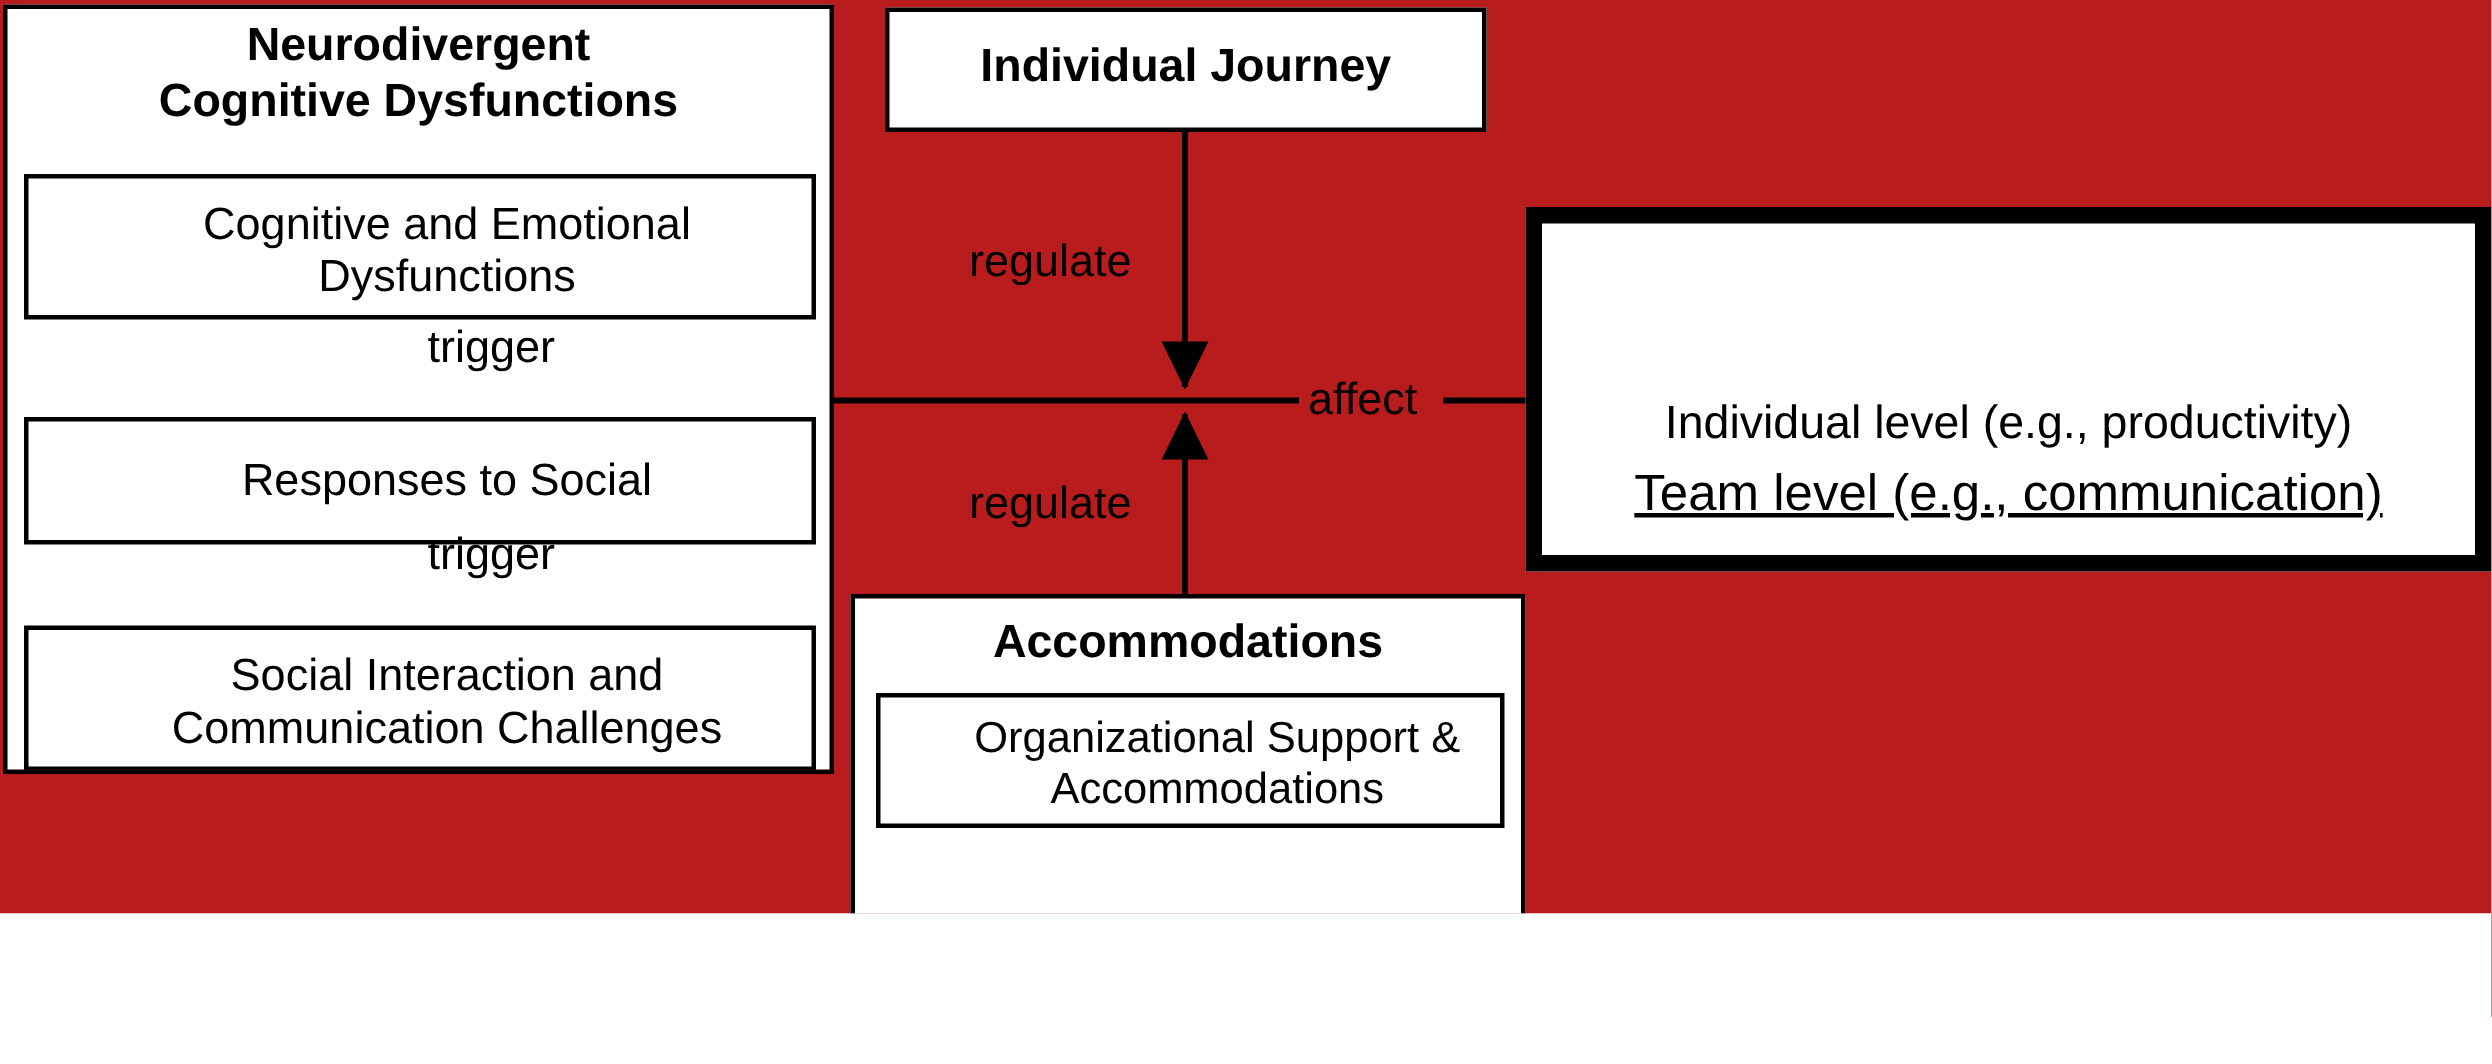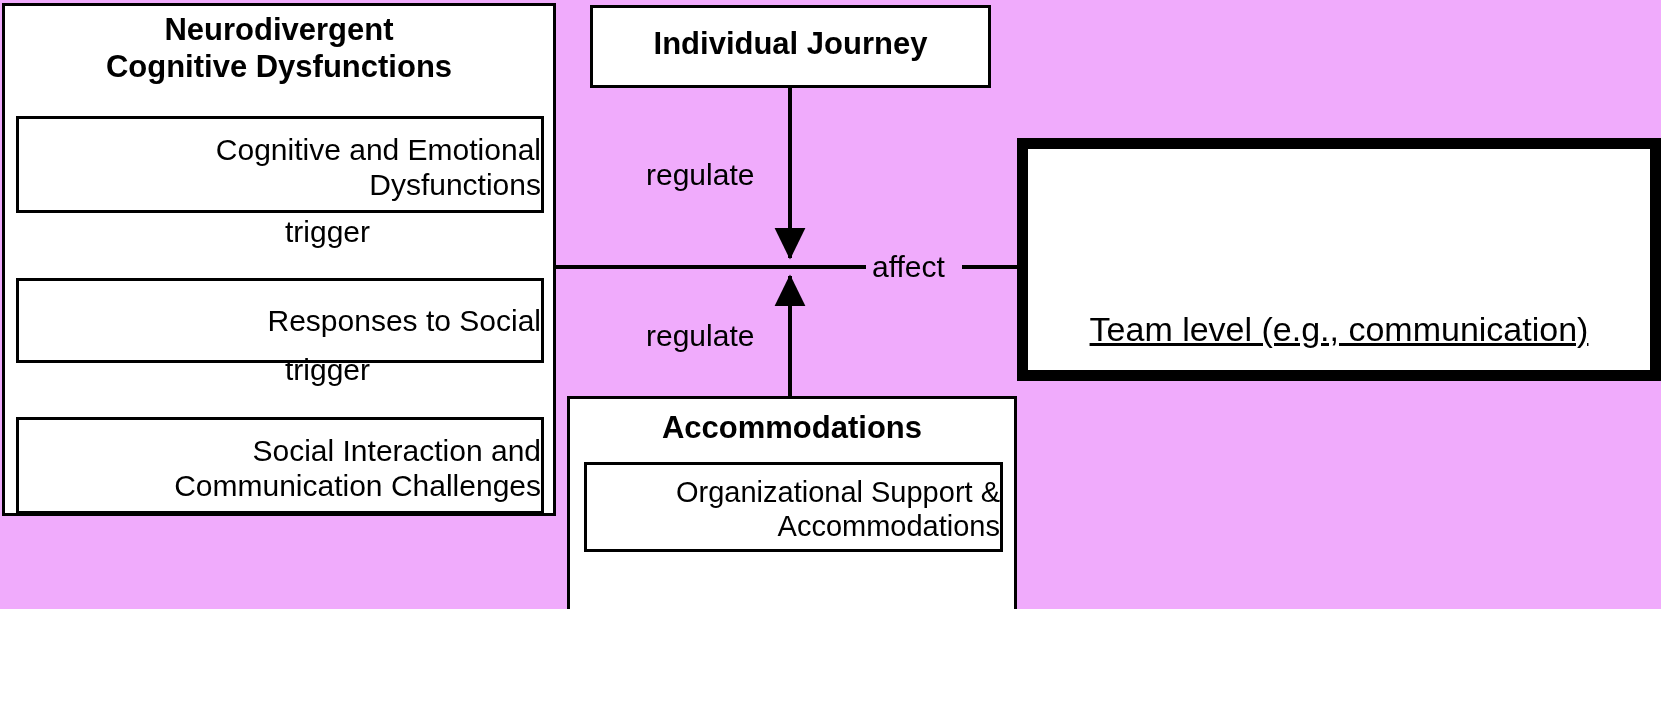--- a/index.html
+++ b/index.html
@@ -4,21 +4,21 @@
 <style>
   html, body {
     margin: 0;
     padding: 0;
     background: #ffffff;
   }
   #stage {
     position: relative;
     width: 1661px;
     height: 609px;
-    background: #f0abfc;
+    background: #b91c1c;
     font-family: "Liberation Sans", sans-serif;
     color: #000000;
     overflow: hidden;
   }
   .box {
     position: absolute;
     box-sizing: border-box;
     background: #ffffff;
     border: 3px solid #000000;
   }
@@ -30,21 +30,21 @@
     width: 100%;
     text-align: center;
     font-weight: bold;
     line-height: 1.18;
     white-space: pre-line;
   }
   .centertext {
     position: absolute;
     left: 0;
     right: 0;
-    text-align: right;
+    text-align: center;
     line-height: 1.18;
     white-space: pre-line;
     padding-left: 36px;
   }
   .edge-label {
     position: absolute;
     font-weight: normal;
     white-space: nowrap;
     line-height: 1;
   }
@@ -106,20 +106,21 @@
       <div class="centertext" style="top:13px; font-size:30px;">Social Interaction and
 Communication Challenges</div>
     </div>
   </div>
 
   <div class="box" style="left:590px; top:5px; width:401px; height:83px;">
     <div class="title" style="top:18px; left:0; font-size:31px;">Individual Journey</div>
   </div>
 
   <div class="box box-thick" style="left:1017px; top:138px; width:644px; height:243px;">
+    <div class="lbl-list" style="top:113px; font-size:31px;">Individual level (e.g., productivity)</div>
     <div class="lbl-list" style="top:158px; font-size:34px;text-decoration:underline;">Team level (e.g., communication)</div>
   </div>
 
   <div class="box" style="left:567px; top:396px; width:450px; height:262px;">
     <div class="title" style="top:11px; left:0; font-size:31px;">Accommodations</div>
 
     <div class="box" style="left:14px; top:63px; width:419px; height:90px;">
       <div class="centertext" style="top:10px; font-size:29px;">Organizational Support &amp;
 Accommodations</div>
     </div>

